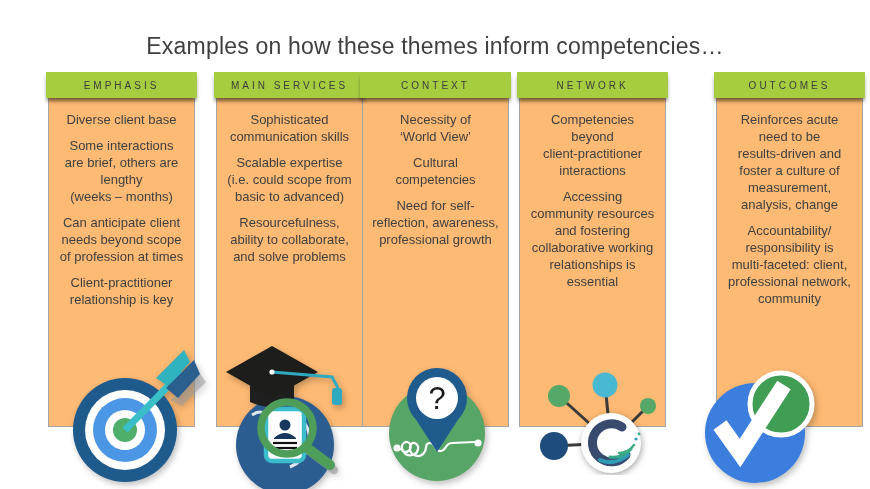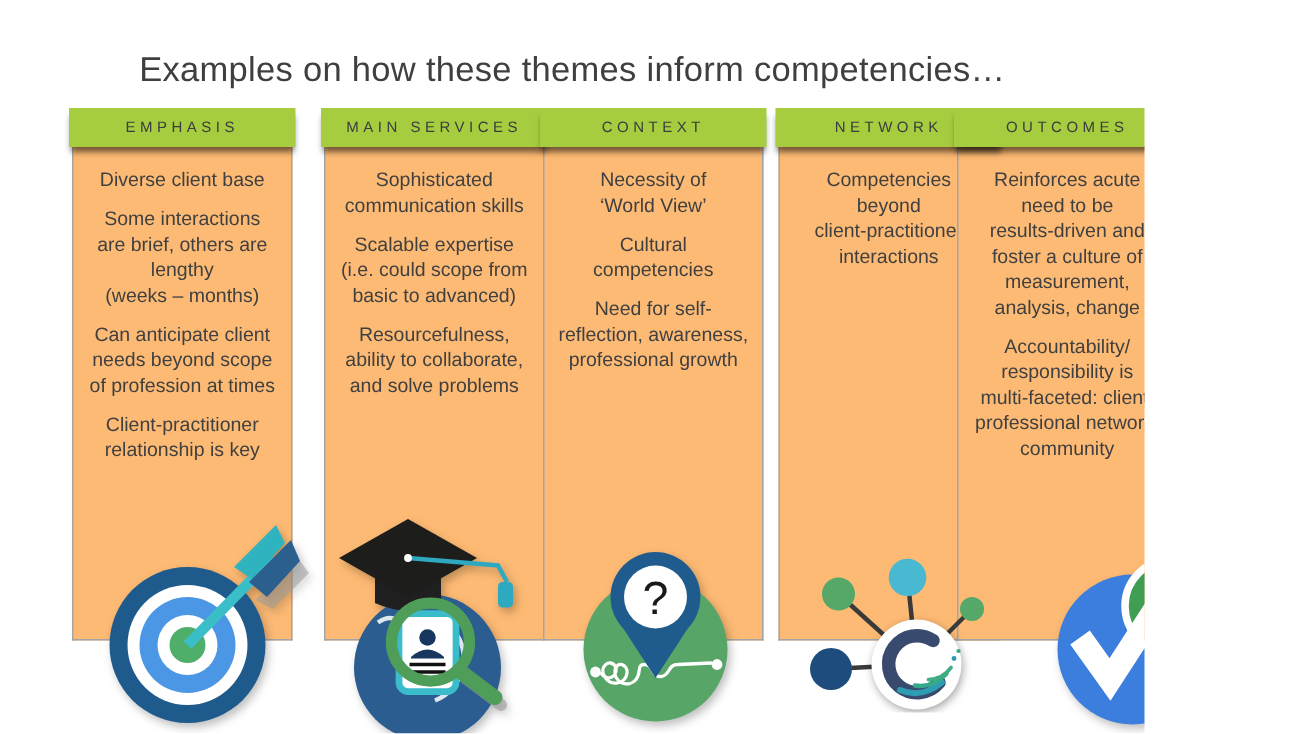--- a/index.html
+++ b/index.html
@@ -1,25 +1,25 @@
 <!DOCTYPE html>
 <html><head>
 <meta charset="utf-8">
 <style>
   html,body{margin:0;padding:0;background:#ffffff;}
   .slide{
-    position:relative;width:763px;height:489px;background:#ffffff;overflow:hidden;
+    position:relative;width:870px;height:489px;background:#ffffff;overflow:hidden;
     font-family:"Liberation Sans", sans-serif;color:#404040;
   }
   .slide-title{
     position:absolute;top:33px;left:0;width:100%;text-align:center;
     font-size:23px;font-weight:400;color:#3f3f3f;letter-spacing:0.2px;
   }
   .col{position:absolute;top:72px;width:151px;}
-  .col-1{left:46px;}.col-2{left:214px;}.col-3{left:360px;}.col-4{left:517px;}.col-5{left:636px;}
+  .col-1{left:46px;}.col-2{left:214px;}.col-3{left:360px;}.col-4{left:517px;}.col-5{left:714px;}
   .col-header{
     position:relative;z-index:2;height:26px;background:#a6cd40;
     display:flex;align-items:center;justify-content:center;
     font-size:10px;letter-spacing:3px;color:#3c3c3c;font-weight:400;
     box-shadow:0 4px 4px -1px rgba(0,0,0,0.55);
   }
   .col-body{
     position:relative;z-index:1;margin:0 2px;height:329px;box-sizing:border-box;
     background:#fdba74;border:1px solid #a5a5a5;border-top:none;
     padding:13px 3px 0 3px;text-align:center;
@@ -80,20 +80,26 @@
     </div>
   </div>
 
   <div class="col col-4">
     <div class="col-header">NETWORK</div>
     <div class="col-body">
       <p class="para">Competencies
 beyond
 client-practitioner
 interactions</p>
+      <p class="para">Accessing
+community resources
+and fostering
+collaborative working
+relationships is
+essential</p>
     </div>
   </div>
 
   <div class="col col-5">
     <div class="col-header">OUTCOMES</div>
     <div class="col-body">
       <p class="para">Reinforces acute
 need to be
 results-driven and
 foster a culture of

